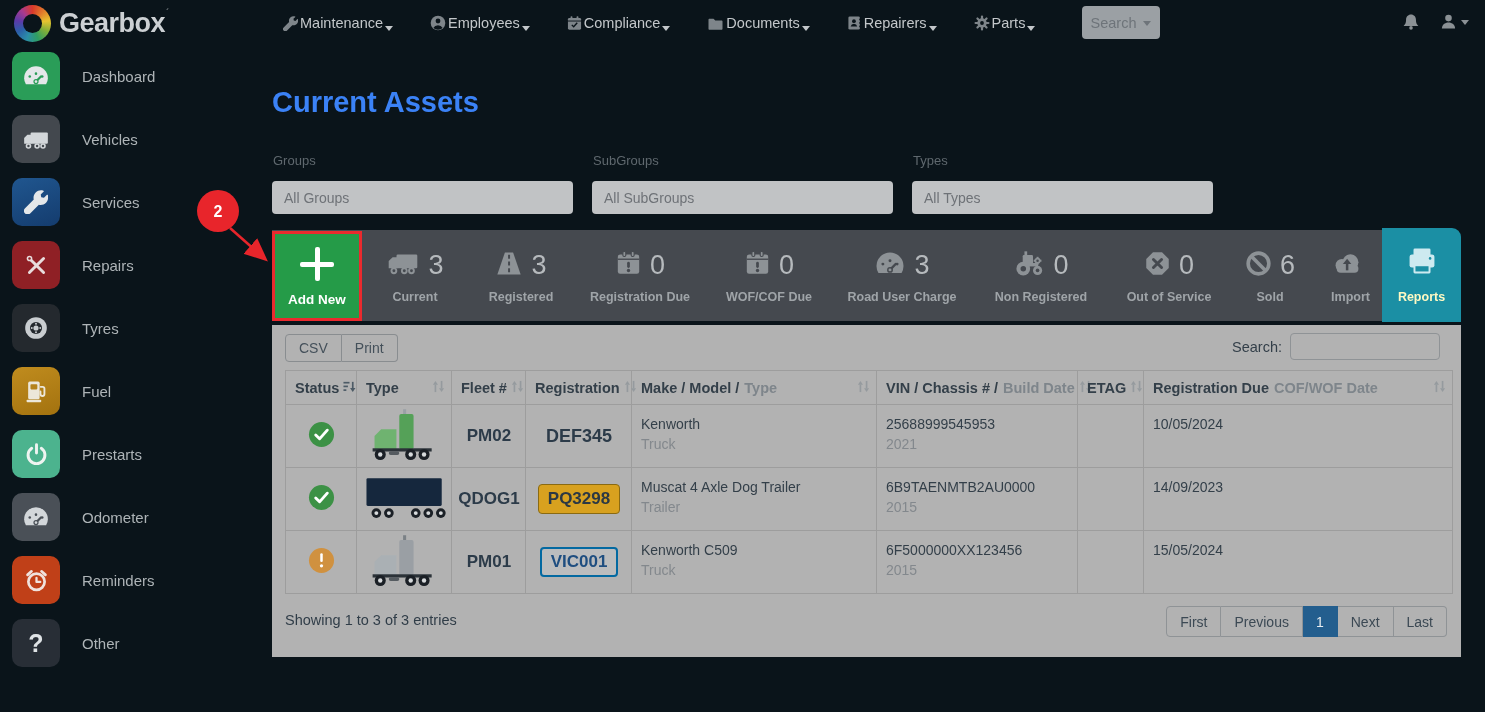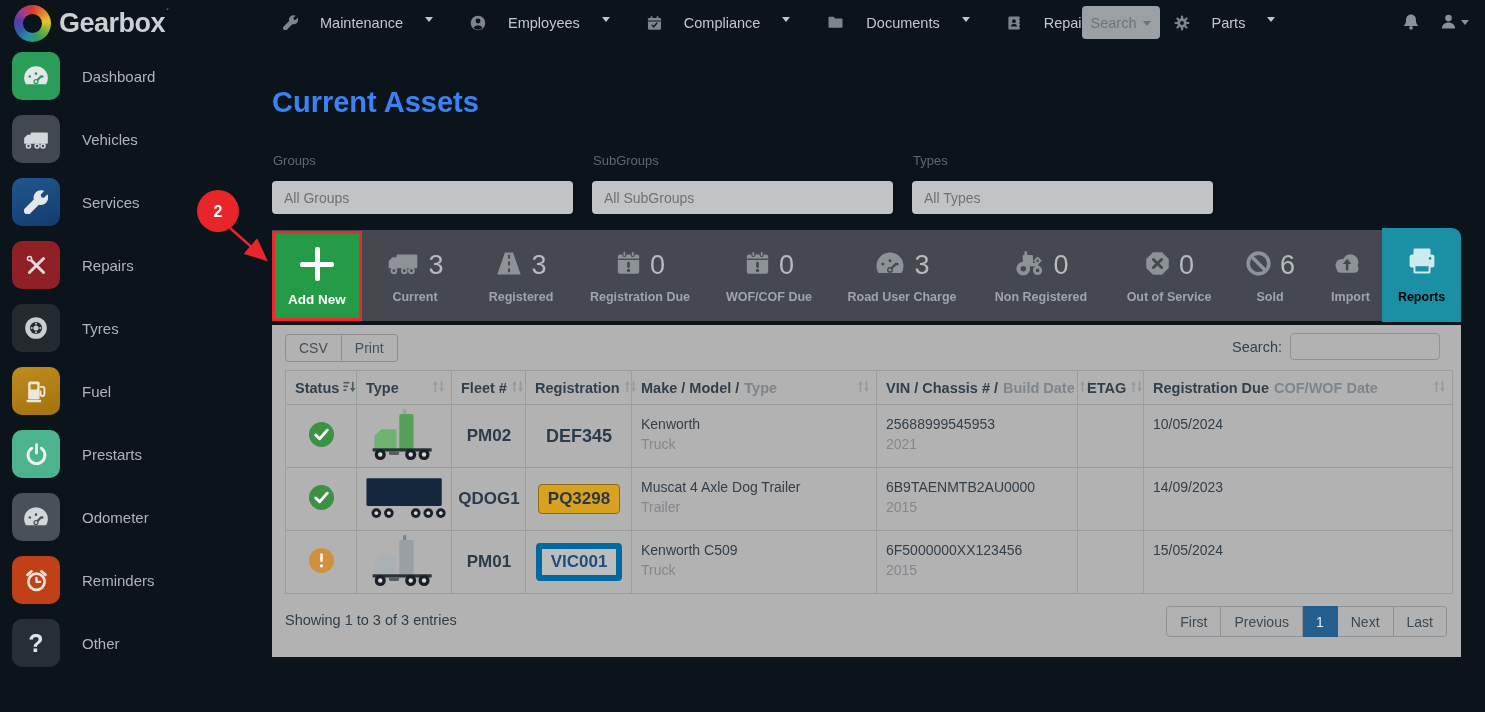--- a/index.html
+++ b/index.html
@@ -8,21 +8,21 @@
 
   
   .topbar { position:absolute; left:0; top:0; width:1485px; height:46px; background:#0a141a; }
   .brand { position:absolute; left:14px; top:5px; display:flex; align-items:center; gap:8px; }
   .gear-logo { width:37px; height:37px; border-radius:50%;
     background:conic-gradient(#d93a2b,#e2792b,#e7c32f,#7fae3a,#2f9e62,#2b8fa8,#2b5fa8,#5b3aa8,#a83a8f,#d93a2b); position:relative; }
   .gear-logo::after { content:""; position:absolute; left:9px; top:9px; width:19px; height:19px; border-radius:50%; background:#0a141a; }
   .brand-name { font-size:27px; font-weight:bold; color:#ccd0d3; letter-spacing:-0.5px; }
   .brand-mark { font-size:10px; color:#9aa0a4; vertical-align:top; margin-left:1px; }
   .mainnav { position:absolute; left:283px; top:0; height:46px; display:flex; align-items:center; gap:37px; }
-  .nav-item { display:flex; align-items:flex-start; gap:22px; cursor:pointer; }
+  .nav-item { display:flex; align-items:flex-end; gap:2px; cursor:pointer; }
   .nav-label { font-size:14.5px; color:#c3c7ca; }
   .caret { width:0; height:0; border-left:4.5px solid transparent; border-right:4.5px solid transparent; border-top:5px solid #c3c7ca; margin-top:2px; }
   .nav-ic svg { display:block; }
   .search-btn { position:absolute; left:1082px; top:6px; width:78px; height:33px; background:#9ba0a4; border-radius:4px;
     display:flex; align-items:center; justify-content:center; gap:7px; cursor:pointer; }
   .search-btn span.lbl { font-size:14.5px; color:#6e747a; }
   .search-btn .caret { border-top-color:#6e747a; }
   .bell-wrap { position:absolute; left:1402px; top:13px; cursor:pointer; }
   .user-wrap { position:absolute; left:1440px; top:13px; display:flex; align-items:center; gap:4px; cursor:pointer; }
   .user-wrap .caret { border-top-color:#8b9195; }
@@ -48,21 +48,21 @@
   .plus::before { content:""; position:absolute; left:0; top:15px; width:34px; height:4.5px; background:#fff; border-radius:2px; }
   .plus::after { content:""; position:absolute; left:15px; top:0; width:4.5px; height:34px; background:#fff; border-radius:2px; }
   .add-new-label { position:absolute; left:0; right:0; bottom:11px; text-align:center; color:#fff; font-size:13.5px; font-weight:bold; }
   .stats { position:absolute; left:362px; top:230px; height:91px; display:flex; z-index:2; }
   .stat { display:flex; flex-direction:column; align-items:center; justify-content:center; cursor:pointer; color:#45494f; }
   .stat-top { display:flex; align-items:center; gap:8px; height:36px; }
   .stat-count { font-size:27px; color:#b6babd; }
   .stat-label { font-size:12.5px; font-weight:bold; color:#9fa4a8; margin-top:7px; white-space:nowrap; }
   .reports-btn { position:absolute; left:1382px; top:228px; width:79px; height:94px; background:#1b8fa4; border-radius:0 9px 0 0;
     display:flex; flex-direction:column; align-items:center; justify-content:center; cursor:pointer; z-index:4; color:#1b8fa4; }
-  .reports-btn .stat-label { color:#000000; margin-top:10px; }
+  .reports-btn .stat-label { color:#fef9c3; margin-top:10px; }
 
   
   .panel { position:absolute; left:272px; top:325px; width:1189px; height:332px; background:#b2b2b2; }
   .btn-group { position:absolute; left:13px; top:9px; display:flex; }
   .bg-btn { height:28px; padding:0 13px; border:1px solid #898d90; font-size:14px; color:#44505a;
     display:flex; align-items:center; background:transparent; cursor:pointer; }
   .bg-btn:first-child { border-radius:4px 0 0 4px; }
   .bg-btn:last-child { border-radius:0 4px 4px 0; border-left:none; }
   .search-area { position:absolute; right:21px; top:8px; display:flex; align-items:center; gap:8px; }
   .search-area label { font-size:14.5px; color:#333f49; }
@@ -76,21 +76,21 @@
   .h-sub { font-size:14.5px; font-weight:bold; color:#7e858b; margin-left:5px; white-space:nowrap; }
   .sort-ic { margin-left:auto; padding-left:4px; flex:0 0 auto; }
   .bcell { height:63px; padding:9px 8px 0 9px; }
   .c-center { display:flex; align-items:center; justify-content:center; padding-top:0; }
   .cell-main { font-size:14px; color:#333f49; line-height:20px; }
   .cell-sub { font-size:14px; color:#83888d; line-height:20px; }
   .fleet-txt { font-size:17px; font-weight:bold; color:#2c3b49; }
   .rego-plain { font-size:18px; font-weight:bold; color:#2c3b49;text-align:right; }
   .plate-yellow { background:#d8a11f; border:1px solid #8a6a12; border-radius:4px; padding:4px 9px;
     color:#2b3844; font-weight:bold; font-size:17px; display:inline-block;text-align:center; }
-  .plate-outline { border:6px solid #0369a1; border-radius:4px; padding:3px 9px; background:#bcbdbe;
+  .plate-outline { border:2px solid #0369a1; border-radius:4px; padding:3px 9px; background:#bcbdbe;
     color:#1f4e80; font-weight:bold; font-size:17px; display:inline-block; }
   .showing { position:absolute; left:13px; top:287px; font-size:14.5px; color:#303d48; }
   .pagination { position:absolute; right:14px; top:281px; display:flex; }
   .page-btn { height:31px; padding:0 13px; border:1px solid #8f9396; display:flex; align-items:center;
     font-size:14px; color:#3c4954; cursor:pointer; }
   .page-btn + .page-btn { border-left:none; }
   .page-btn:first-child { border-radius:4px 0 0 4px; }
   .page-btn:last-child { border-radius:0 4px 4px 0; }
   .page-btn.active { background:#235e8e; border-color:#235e8e; color:#e8edf1; }
 

